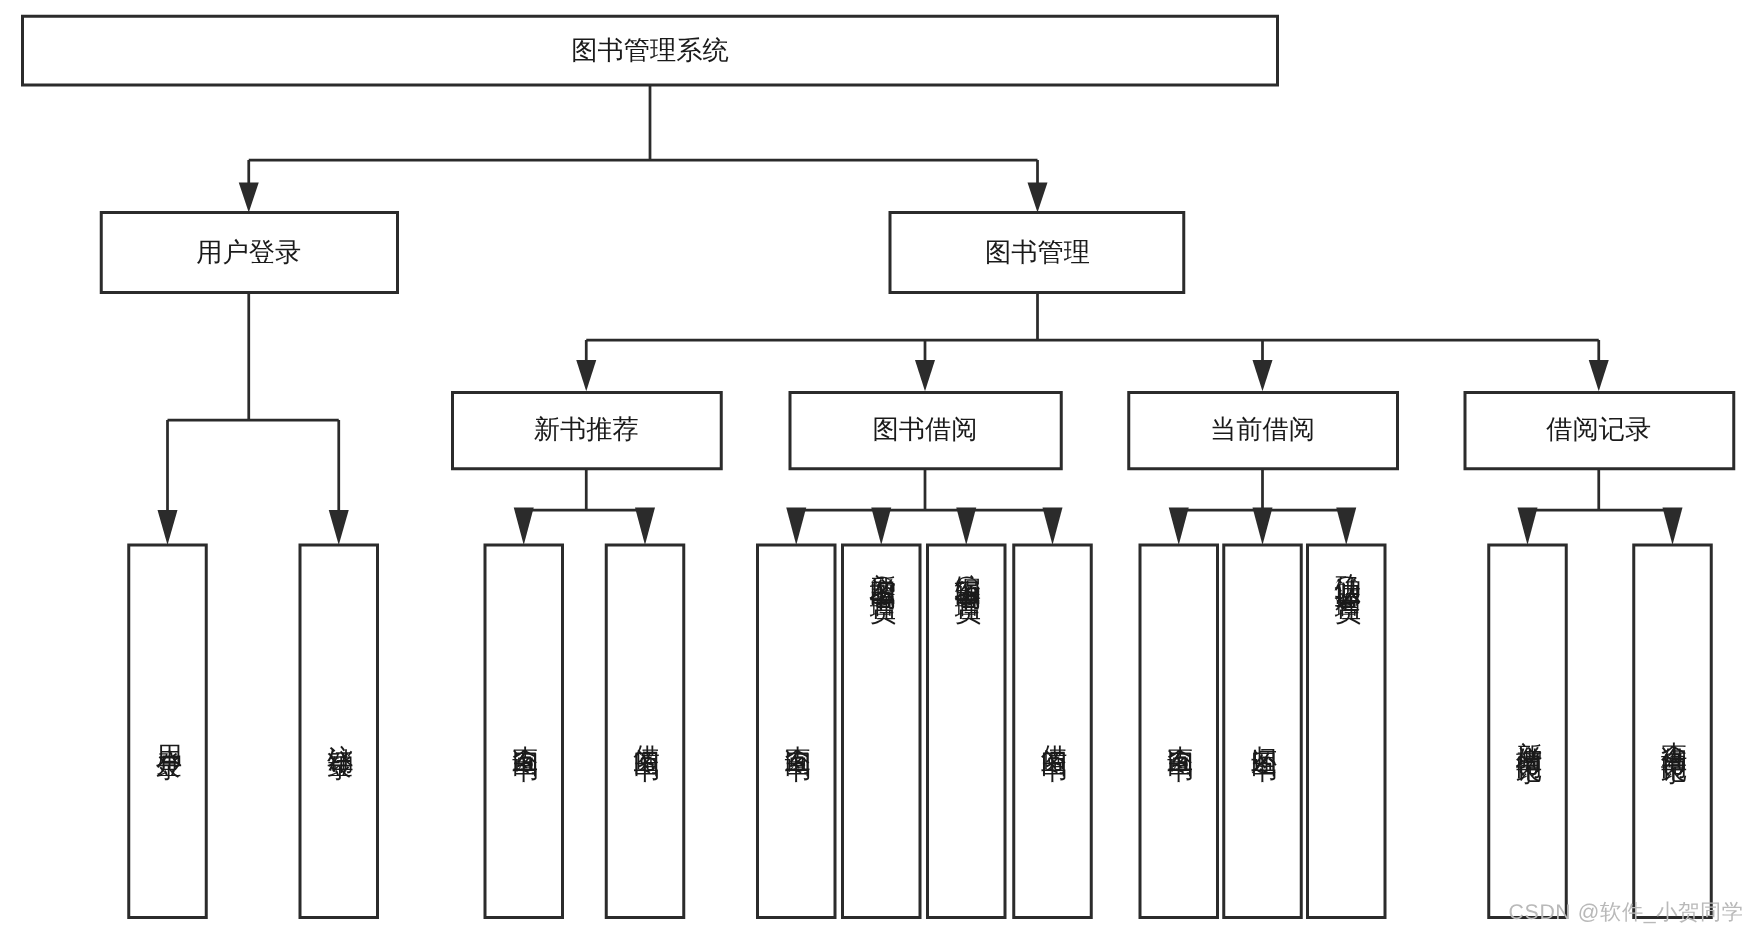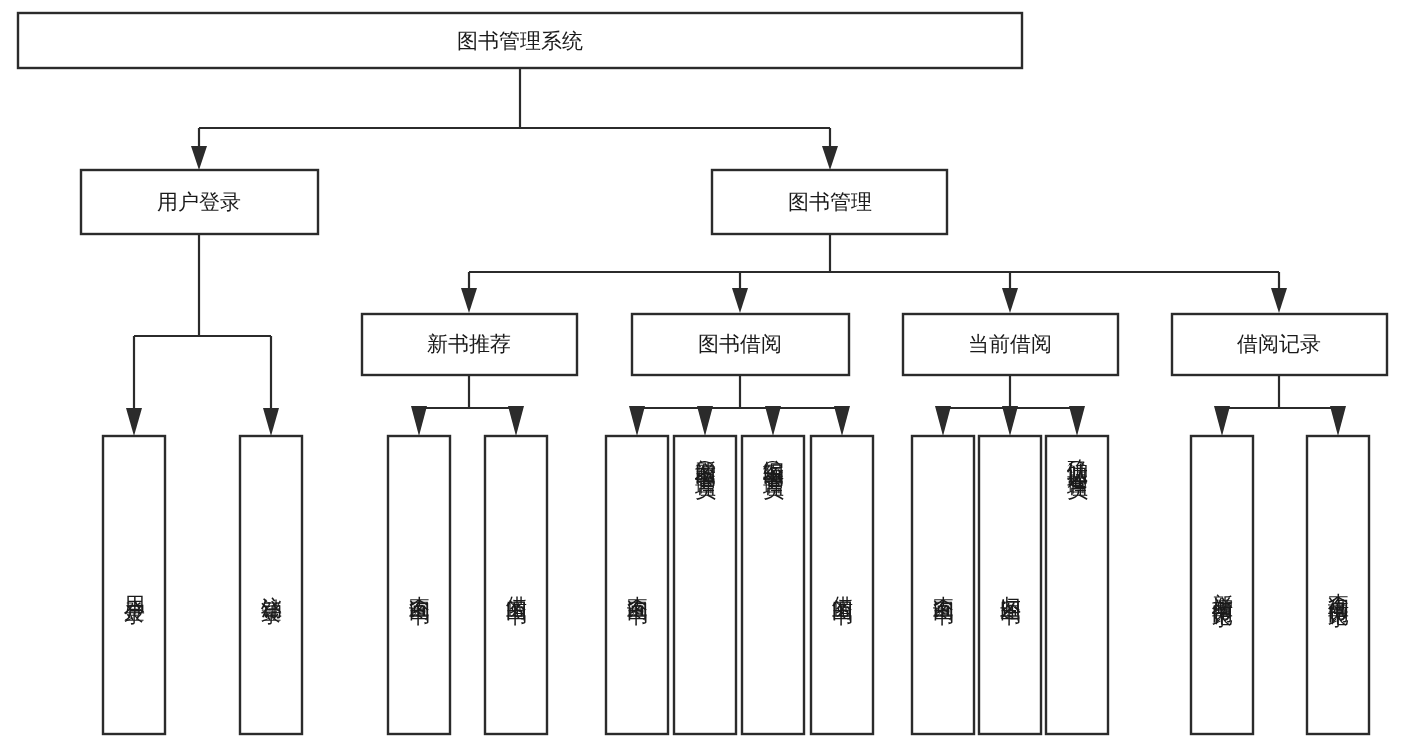--- a/index.html
+++ b/index.html
@@ -210,14 +210,15 @@
   <div class="leaf-label" style="left:742px; top:436px; width:62px; height:298px; display:flex; align-items:center; justify-content:flex-start; padding-top:6px; box-sizing:border-box;">编辑图书（管理员）</div>
   <div class="leaf-label" style="left:811px; top:436px; width:62px; height:298px; display:flex; align-items:center; justify-content:center;">借阅图书</div>
 
   <div class="leaf-label" style="left:912px; top:436px; width:62px; height:298px; display:flex; align-items:center; justify-content:center;">查询图书</div>
   <div class="leaf-label" style="left:979px; top:436px; width:62px; height:298px; display:flex; align-items:center; justify-content:center;">归还图书</div>
   <div class="leaf-label" style="left:1046px; top:436px; width:62px; height:298px; display:flex; align-items:center; justify-content:flex-start; padding-top:6px; box-sizing:border-box;">确认归还（管理员）</div>
 
   <div class="leaf-label" style="left:1191px; top:436px; width:62px; height:298px; display:flex; align-items:center; justify-content:center;">新增借阅记录</div>
   <div class="leaf-label" style="left:1307px; top:436px; width:62px; height:298px; display:flex; align-items:center; justify-content:center;">查询借阅记录</div>
 
+  <div id="watermark">CSDN @软件_小贺同学</div>
 
 </div>
 
 </body></html>

